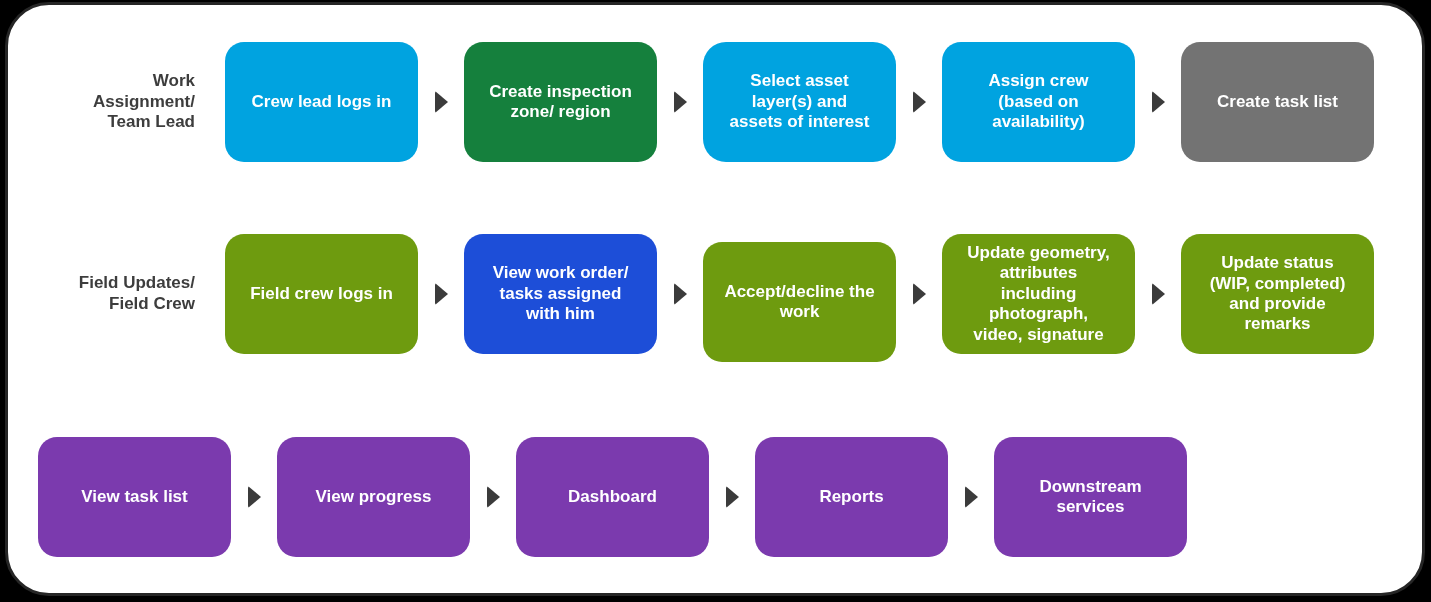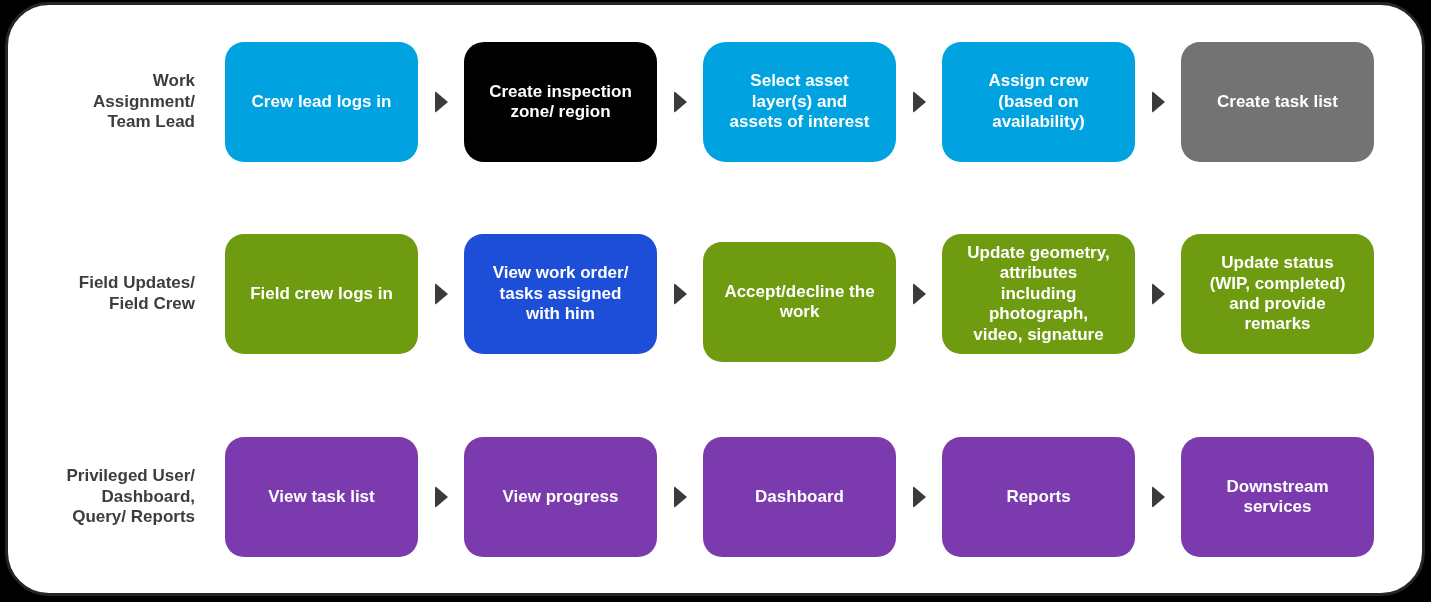--- a/index.html
+++ b/index.html
@@ -88,21 +88,21 @@
 
   <div class="lane lane-1">
     <div class="lane-label">Work
 Assignment/
 Team Lead</div>
     <div class="steps">
       <div class="step" style="background-color: rgb(0, 163, 224);">Crew lead logs in</div>
       <div class="arrow-cell">
           <span class="arrow"></span>
         </div>
-      <div class="step" style="background-color: #000000; border-radius: 20px;">Create inspection
+      <div class="step" style="background-color: #15803d;">Create inspection
 zone/ region</div>
       <div class="arrow-cell">
           <span class="arrow"></span>
         </div>
       <div class="step" style="background-color: rgb(0, 163, 224); border-radius: 23px;">Select asset
 layer(s) and
 assets of interest</div>
       <div class="arrow-cell">
           <span class="arrow"></span>
         </div>
@@ -144,23 +144,20 @@
           <span class="arrow"></span>
         </div>
       <div class="step" style="background-color: rgb(110, 155, 15);">Update status
 (WIP, completed)
 and provide
 remarks</div>
     </div>
   </div>
 
   <div class="lane lane-3">
-    <div class="lane-label">Privileged User/
-Dashboard,
-Query/ Reports</div>
     <div class="steps">
       <div class="step" style="background-color: rgb(123, 58, 174);">View task list</div>
       <div class="arrow-cell">
           <span class="arrow"></span>
         </div>
       <div class="step" style="background-color: rgb(123, 58, 174);">View progress</div>
       <div class="arrow-cell">
           <span class="arrow"></span>
         </div>
       <div class="step" style="background-color: rgb(123, 58, 174);">Dashboard</div>

